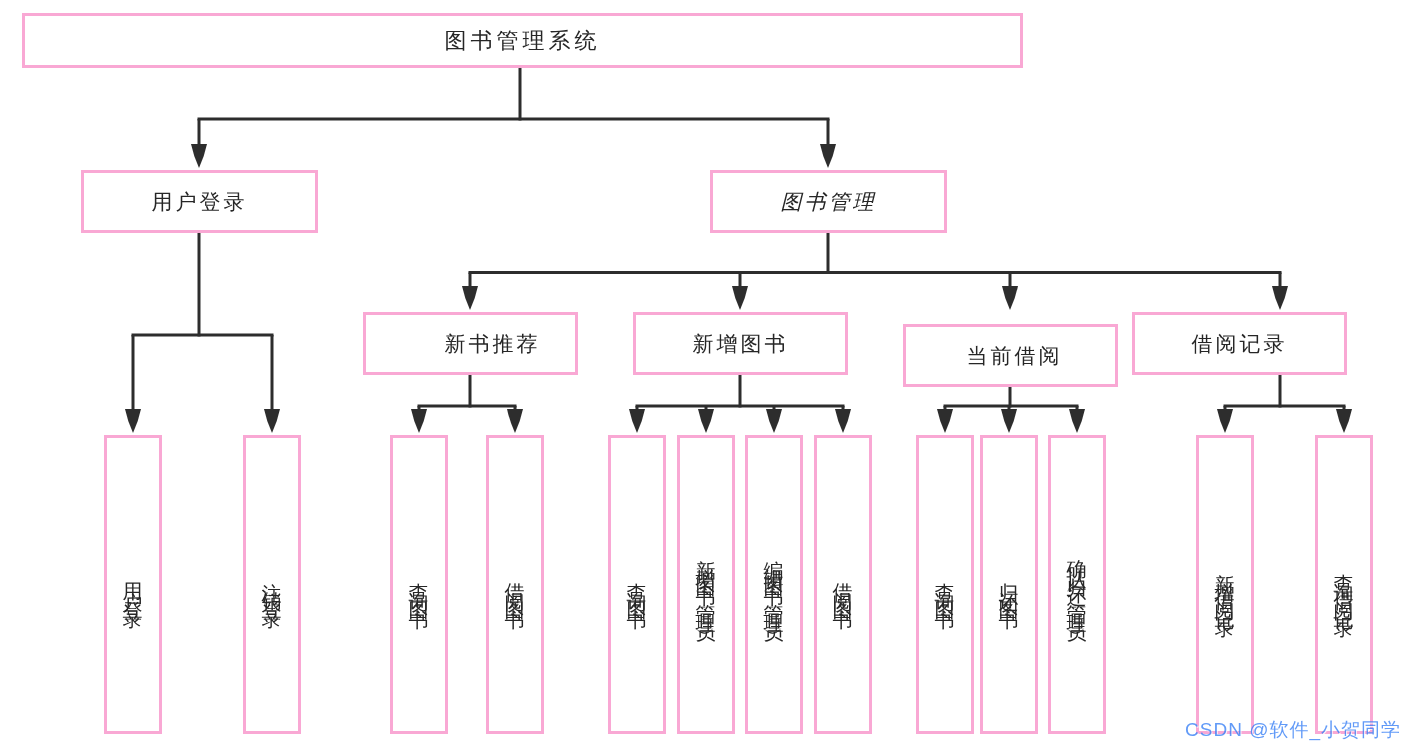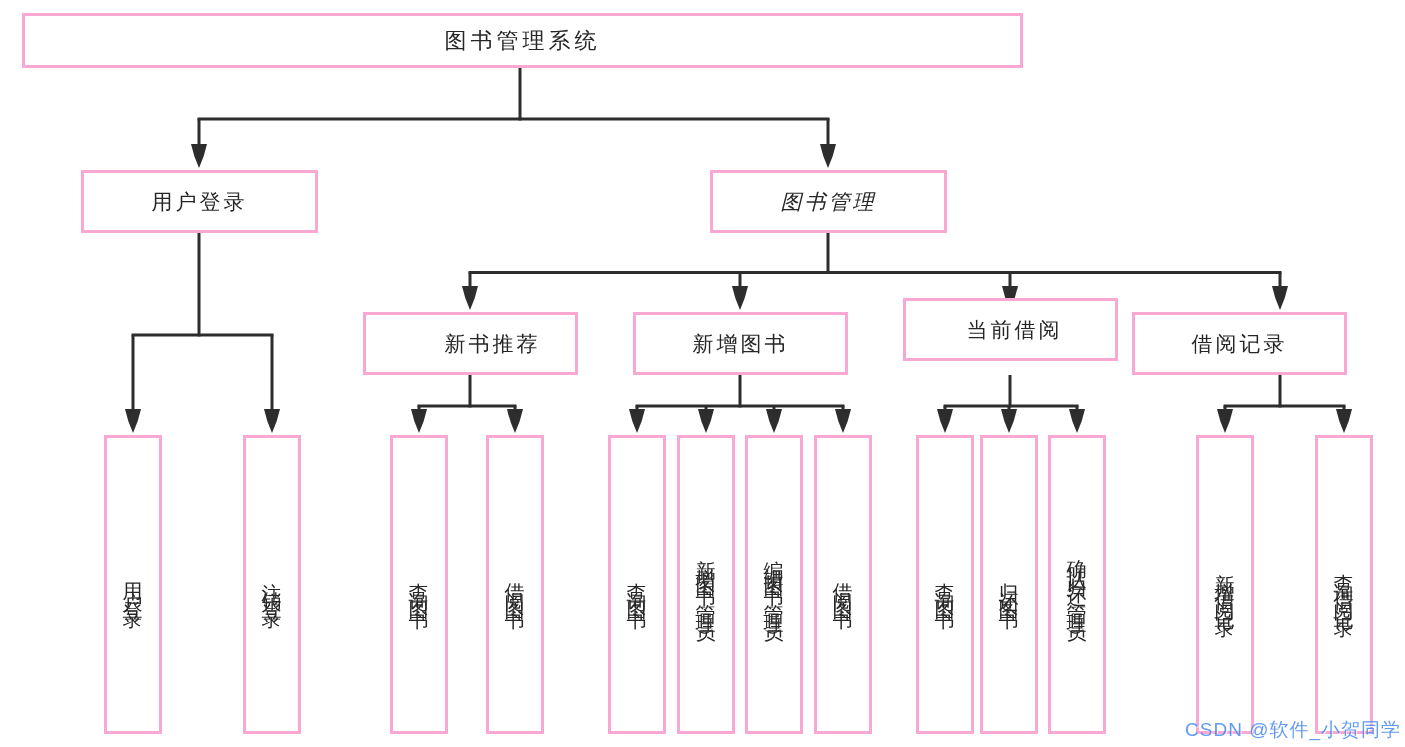--- a/index.html
+++ b/index.html
@@ -126,21 +126,21 @@
   <div class="node h-node" style="left:710px; top:170px; width:237px; height:63px;font-style:italic;">
     <span>图书管理</span>
   </div>
 
   <div class="node h-node" style="left:363px; top:312px; width:215px; height:63px;padding-left:44px;">
     <span>新书推荐</span>
   </div>
   <div class="node h-node" style="left:633px; top:312px; width:215px; height:63px;">
     <span>新增图书</span>
   </div>
-  <div class="node h-node" style="left:903px; top:298px; width:215px; height:63px;padding-left:8px;">
+  <div class="node h-node" style="left:903px; top:324px; width:215px; height:63px;padding-left:8px;">
     <span>当前借阅</span>
   </div>
   <div class="node h-node" style="left:1132px; top:312px; width:215px; height:63px;justify-content:center;">
     <span>借阅记录</span>
   </div>
 
   <div class="node v-node" style="left:104px; top:435px; width:58px; height:299px;">
     <span>用户登录</span>
   </div>
   <div class="node v-node" style="left:243px; top:435px; width:58px; height:299px;">

